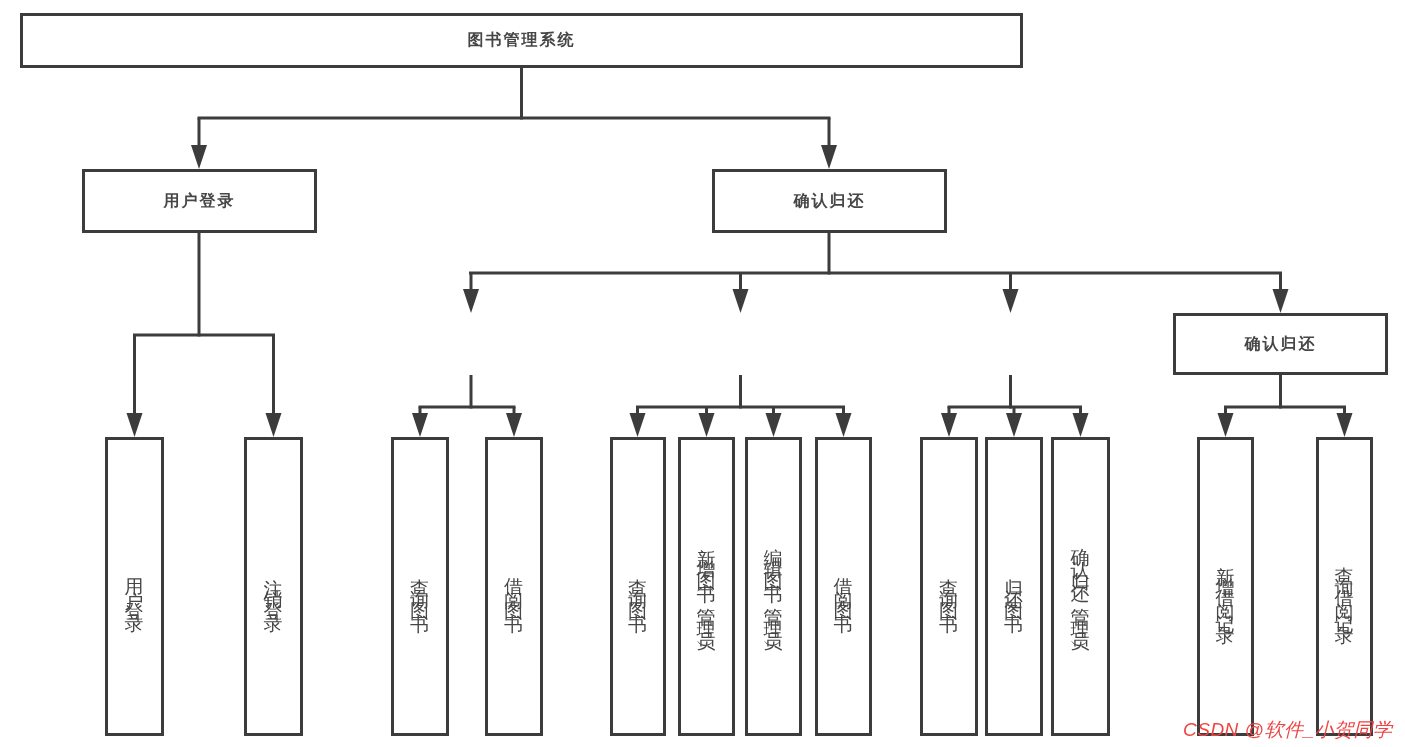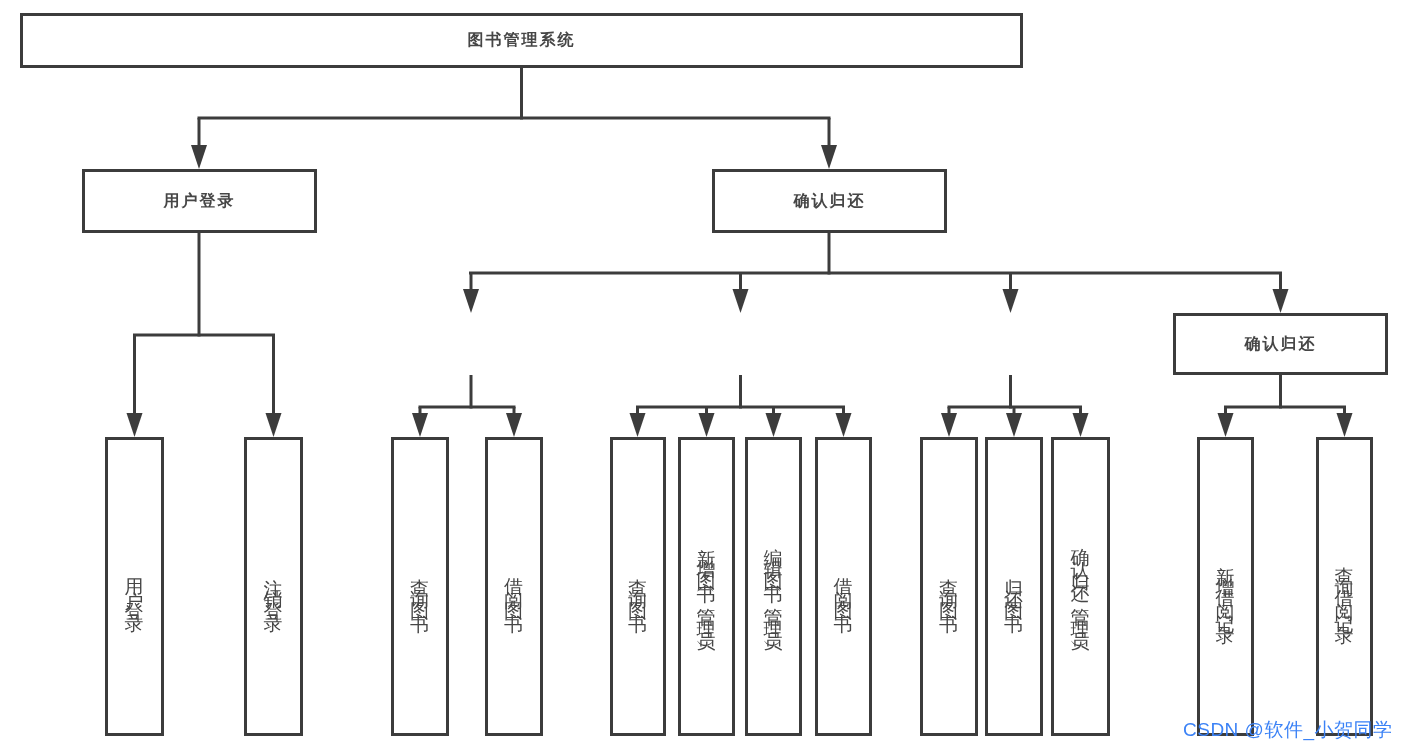--- a/index.html
+++ b/index.html
@@ -40,24 +40,25 @@
     font-size: 19px;
     letter-spacing: 12px;
     line-height: 1;
     white-space: nowrap;
   }
   .watermark {
     position: absolute;
     left: 1183px;
     top: 717px;
     font-size: 19px;
-    color: #3b82f6;
+    color: #ef4444;
     letter-spacing: 0.5px;
     white-space: nowrap;
     z-index: 5;
+    font-style: italic;
   }
 </style>
 </head>
 <body>
 
 <div class="canvas">
 
   <svg class="connectors" viewBox="0 0 1405 747" xmlns="http://www.w3.org/2000/svg">
 
     <line x1="521.5" y1="68" x2="521.5" y2="119.5"></line>

